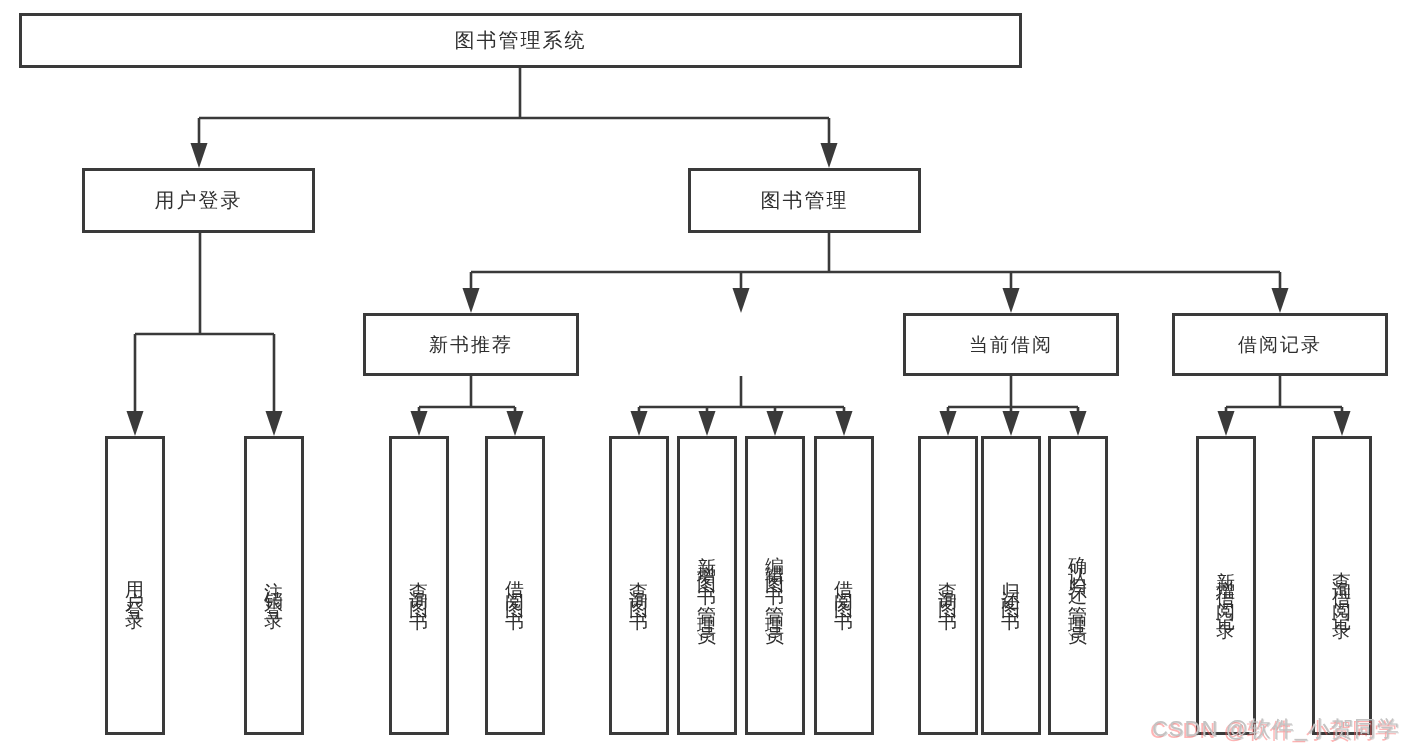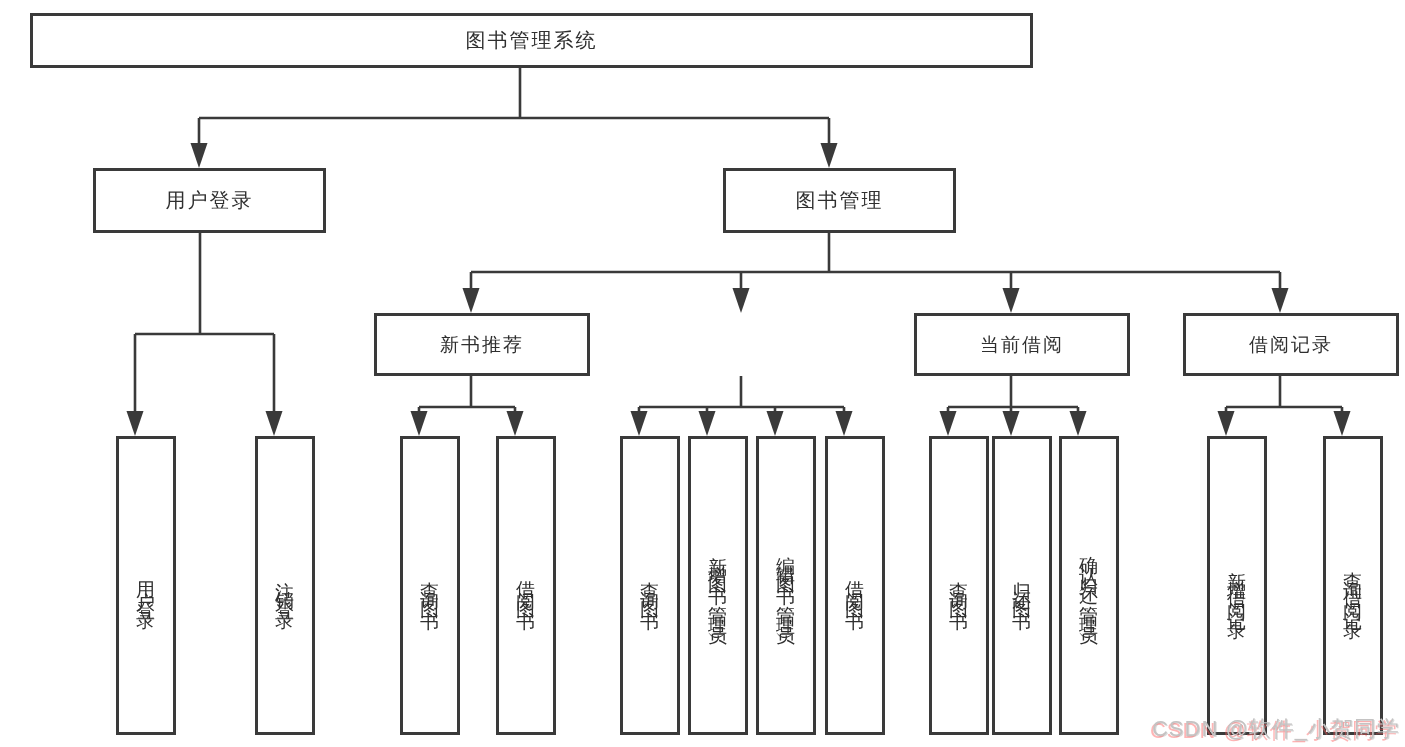--- a/index.html
+++ b/index.html
@@ -13,21 +13,20 @@
     position:relative;width:1405px;height:747px;background:var(--background);
     overflow:hidden;
   }
   .connectors{position:absolute;left:0;top:0;width:1405px;height:747px;}
   .connectors path{stroke:var(--line);stroke-width:2.6;fill:none;}
   .connectors polygon{fill:var(--line);stroke:none;}
   .node{
     position:absolute;border:3px solid var(--line);background:var(--box_fill);
     display:flex;align-items:center;justify-content:center;
     color:var(--text);
-    margin-left:11px;
   }
   .hnode{font-size:20px;letter-spacing:2px;white-space:nowrap;}
   .root-node{left:19px;top:13px;width:1003px;height:55px;}
   .l1-node{top:168px;height:65px;width:233px;}
   .l2-node{top:313px;height:63px;width:216px;font-size:19px;text-align:right;}
   .leaf{top:436px;height:299px;width:60px;}
   .vtext{
     writing-mode:vertical-rl;text-orientation:mixed;
     font-size:19px;letter-spacing:10px;line-height:1;color:var(--text);
     white-space:nowrap;
@@ -85,21 +84,21 @@
     <polygon points="939.5,411 956.5,411 948,436"></polygon>
     <polygon points="1002.5,411 1019.5,411 1011,436"></polygon>
     <polygon points="1069.5,411 1086.5,411 1078,436"></polygon>
     <polygon points="1217.5,411 1234.5,411 1226,436"></polygon>
     <polygon points="1333.5,411 1350.5,411 1342,436"></polygon>
   </svg>
 
   <div class="node hnode root-node">图书管理系统</div>
 
   <div class="node hnode l1-node" style="left:82px">用户登录</div>
-  <div class="node hnode l1-node" style="left:712px">图书管理</div>
+  <div class="node hnode l1-node" style="left:688px">图书管理</div>
 
   <div class="node hnode l2-node" style="left:363px">新书推荐</div>
   <div class="node hnode l2-node" style="left:1172px">借阅记录</div>
   <div class="node hnode l2-node" style="left:903px">当前借阅</div>
 
   <div class="node leaf" style="left:105px">
     <span class="vtext">用户登录</span>
   </div>
   <div class="node leaf" style="left:244px">
     <span class="vtext">注销登录</span>

